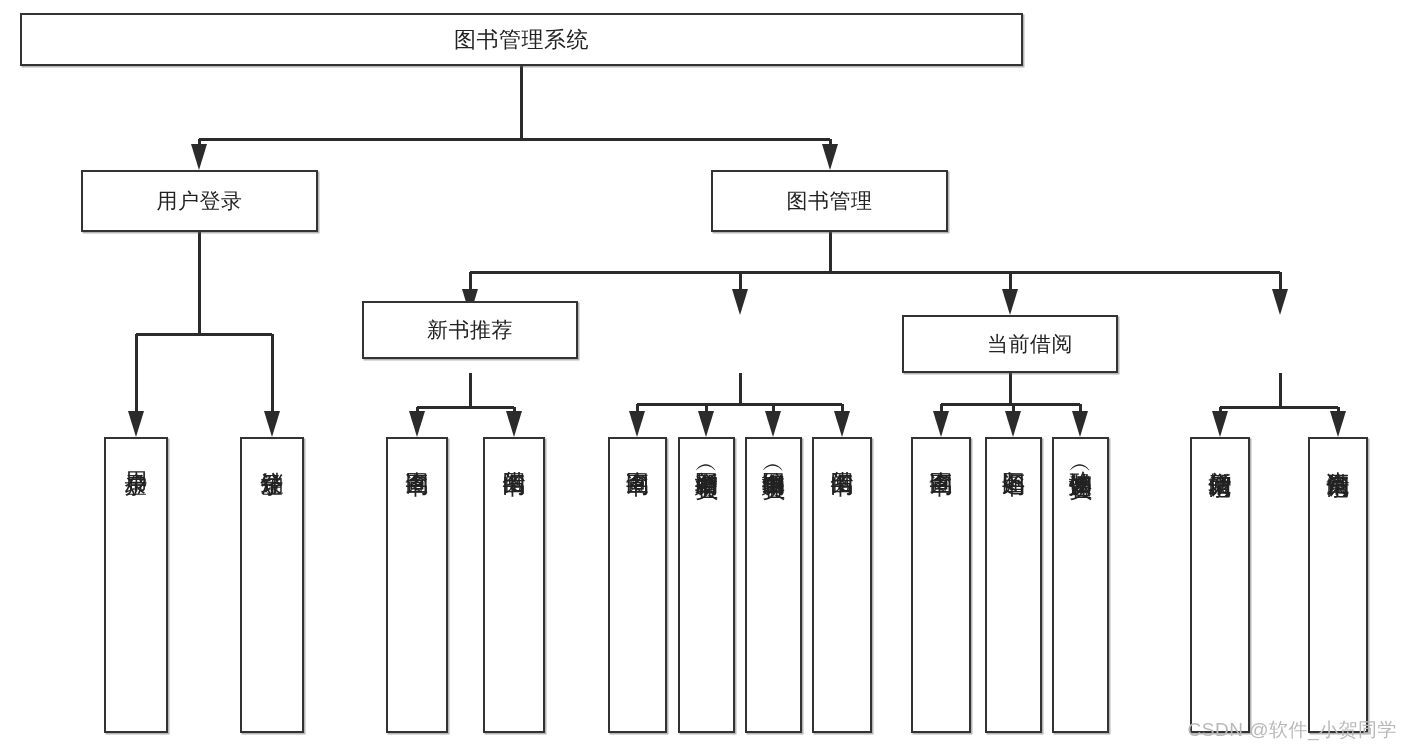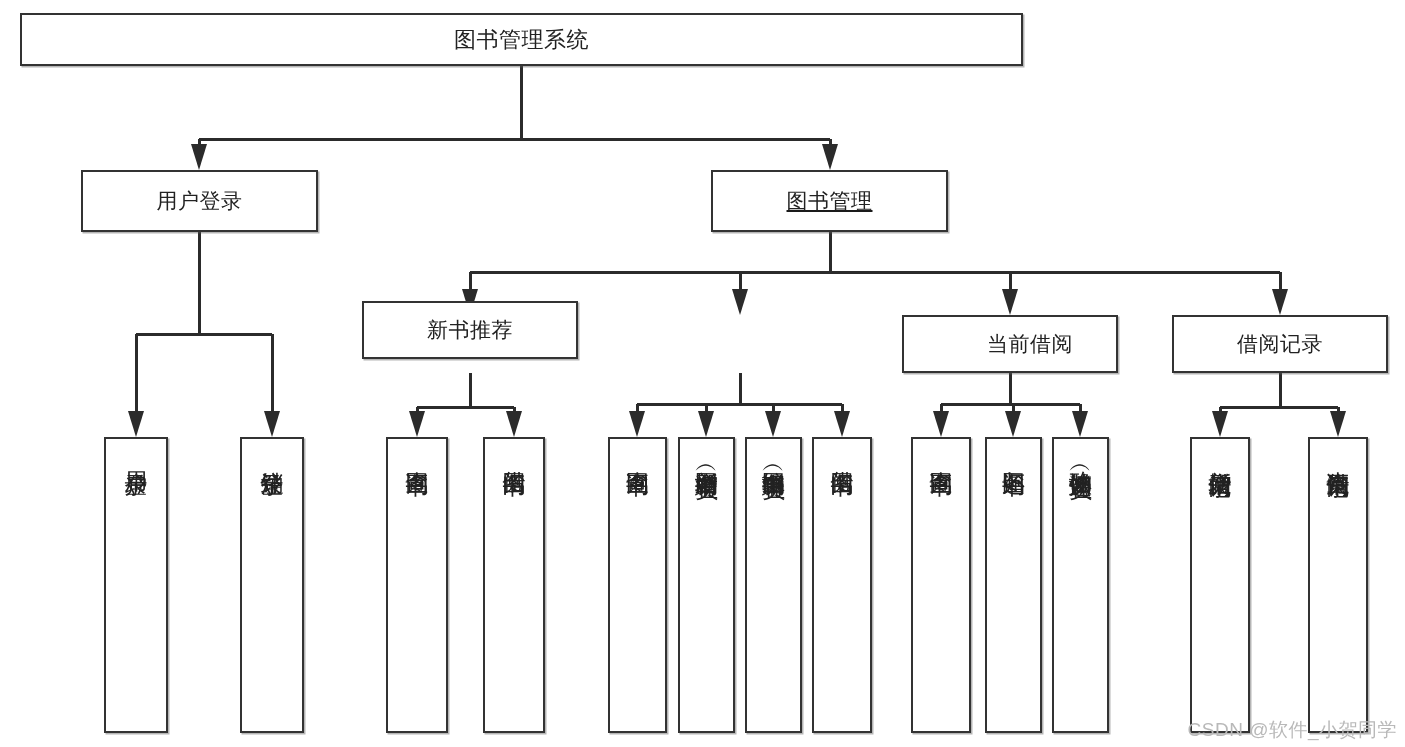--- a/index.html
+++ b/index.html
@@ -155,33 +155,30 @@
     <polygon class="arrowhead" points="1338,437 1330,411 1346,411"></polygon>
   </svg>
 
   <div class="node root" style="left:20px; top:13px; width:1003px; height:53px;">
     <span class="label">图书管理系统</span>
   </div>
 
   <div class="node" style="left:81px; top:170px; width:237px; height:62px;">
     <span class="label">用户登录</span>
   </div>
-  <div class="node" style="left:711px; top:170px; width:237px; height:62px;text-decoration:underline;">
+  <div class="node" style="left:711px; top:170px; width:237px; height:62px;">
     <span class="label">图书管理</span>
   </div>
 
   <div class="node" style="left:362px; top:301px; width:216px; height:58px;">
     <span class="label">新书推荐</span>
   </div>
   <div class="node" style="left:902px; top:315px; width:216px; height:58px;padding-left:40px;">
     <span class="label">当前借阅</span>
   </div>
-  <div class="node" style="left:1172px; top:315px; width:216px; height:58px;">
-    <span class="label">借阅记录</span>
-  </div>
 
   <div class="node leaf" style="left:104px; top:437px; width:64px; height:296px;">
     <span class="label">用户登录</span>
   </div>
   <div class="node leaf" style="left:240px; top:437px; width:64px; height:296px;">
     <span class="label">注销登录</span>
   </div>
 
   <div class="node leaf" style="left:386px; top:437px; width:62px; height:296px;">
     <span class="label">查询图书</span>

